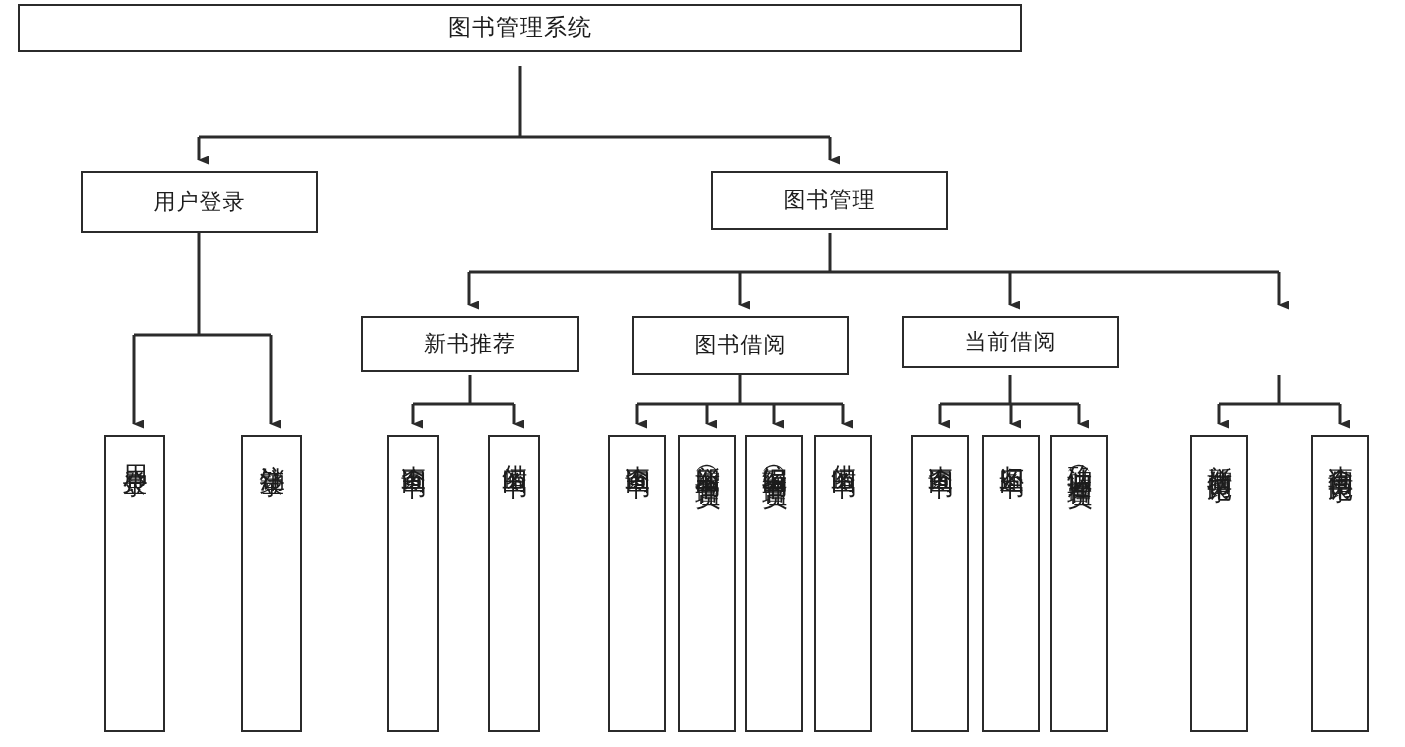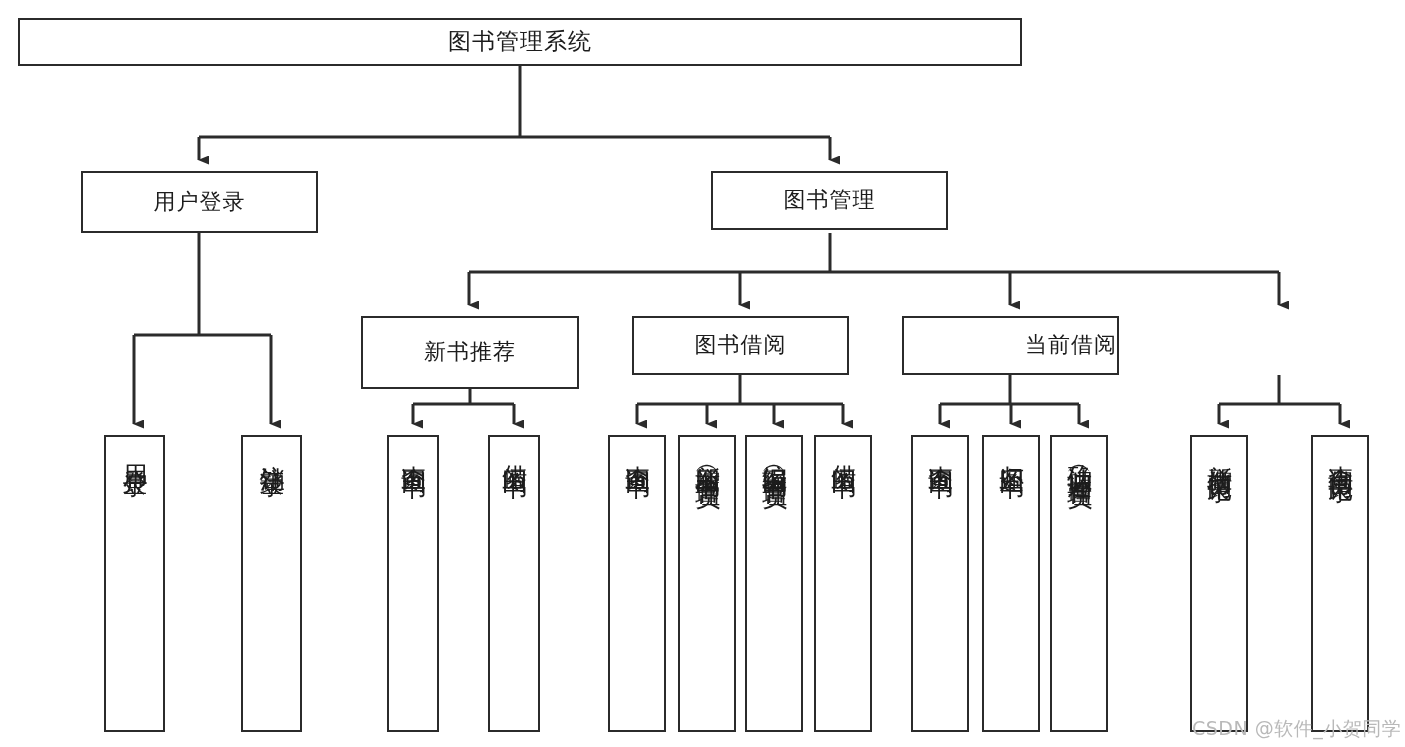--- a/index.html
+++ b/index.html
@@ -131,38 +131,38 @@
     </g>
 
     <g stroke="#2b2b2b" stroke-width="3" fill="none">
       <path d="M 1279,375 L 1279,404"></path>
       <path d="M 1219,404 L 1340,404"></path>
       <path d="M 1219,404 L 1219,424" marker-end="url(#arrowhead)"></path>
       <path d="M 1340,404 L 1340,424" marker-end="url(#arrowhead)"></path>
     </g>
   </svg>
 
-  <div class="node node-h node-root" style="left:18px; top:18px; width:1004px; height:48px;">
+  <div class="node node-h node-root" style="left:18px; top:4px; width:1004px; height:48px;">
     <span>图书管理系统</span>
   </div>
 
   <div class="node node-h" style="left:81px; top:171px; width:237px; height:62px;">
     <span>用户登录</span>
   </div>
   <div class="node node-h" style="left:711px; top:171px; width:237px; height:59px;">
     <span>图书管理</span>
   </div>
 
-  <div class="node node-h" style="left:361px; top:316px; width:218px; height:73px;">
+  <div class="node node-h" style="left:361px; top:316px; width:218px; height:56px;">
     <span>新书推荐</span>
   </div>
   <div class="node node-h" style="left:632px; top:316px; width:217px; height:59px;">
     <span>图书借阅</span>
   </div>
-  <div class="node node-h" style="left:902px; top:316px; width:217px; height:59px;justify-content:flex-end;">
+  <div class="node node-h" style="left:902px; top:316px; width:217px; height:52px;">
     <span>当前借阅</span>
   </div>
 
   <div class="node node-v" style="left:104px; top:435px; width:61px; height:297px;">
     <span class="vtext">用户登录</span>
   </div>
   <div class="node node-v" style="left:241px; top:435px; width:61px; height:297px;">
     <span class="vtext">注销登录</span>
   </div>
 
@@ -196,15 +196,14 @@
     <span class="vtext">确认归还（管理员）</span>
   </div>
 
   <div class="node node-v" style="left:1190px; top:435px; width:58px; height:297px;">
     <span class="vtext">新增借阅记录</span>
   </div>
   <div class="node node-v" style="left:1311px; top:435px; width:58px; height:297px;">
     <span class="vtext">查询借阅记录</span>
   </div>
 
-  <div class="watermark" style="left:1192px; top:716px;">CSDN @软件_小贺同学</div>
 
 </div>
 
 </body></html>

